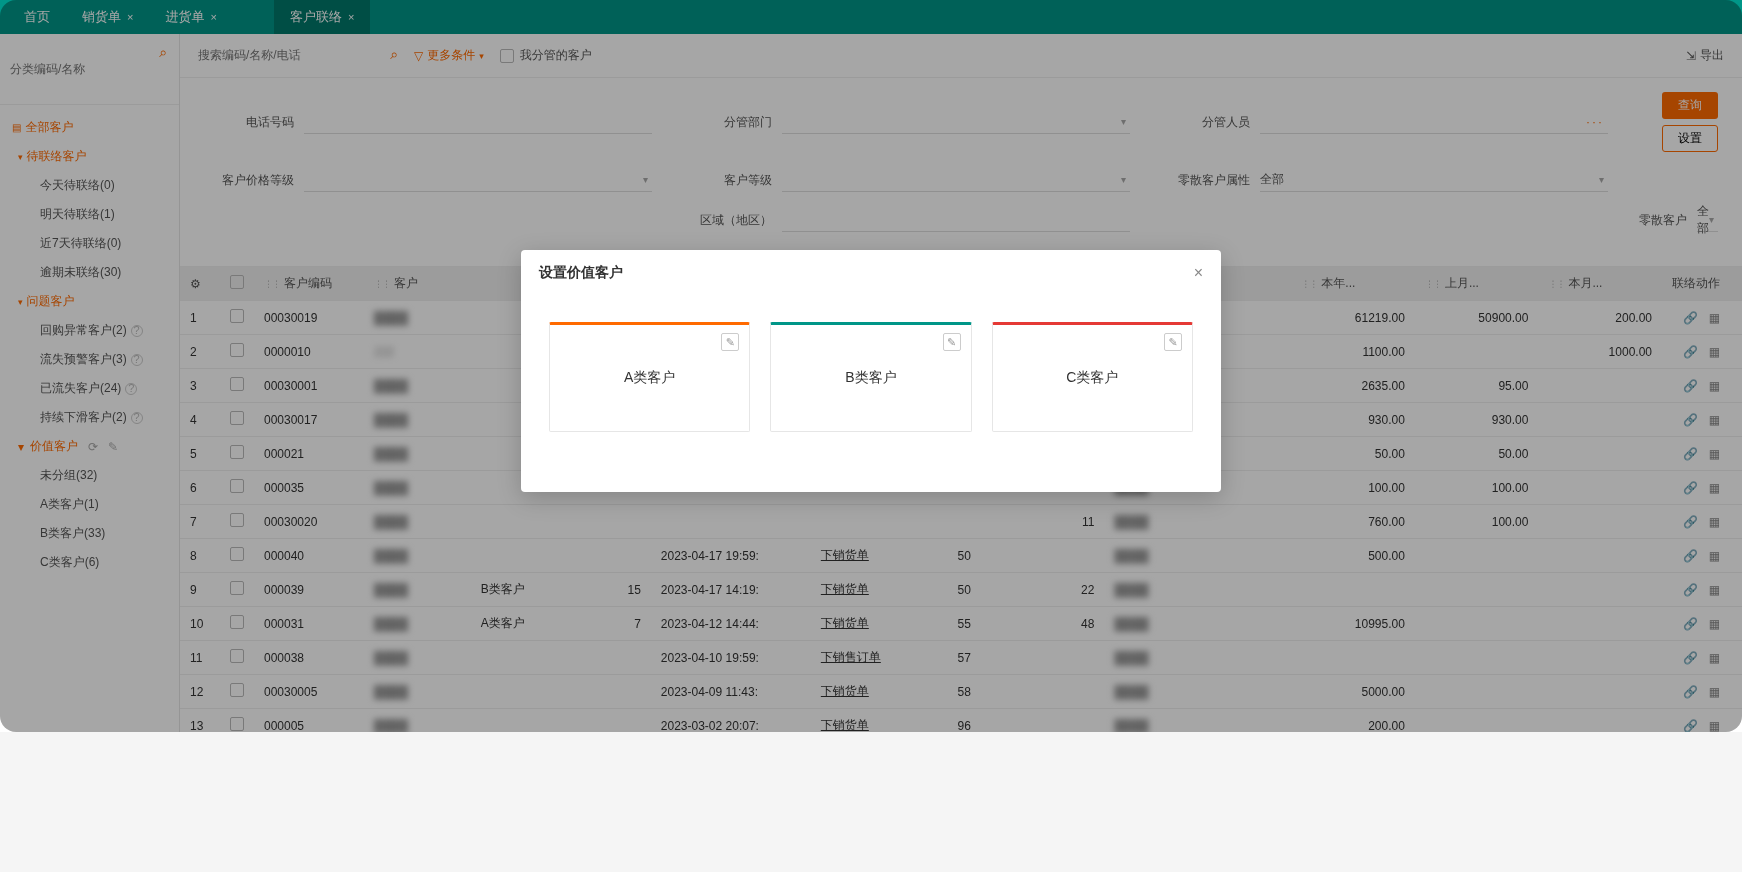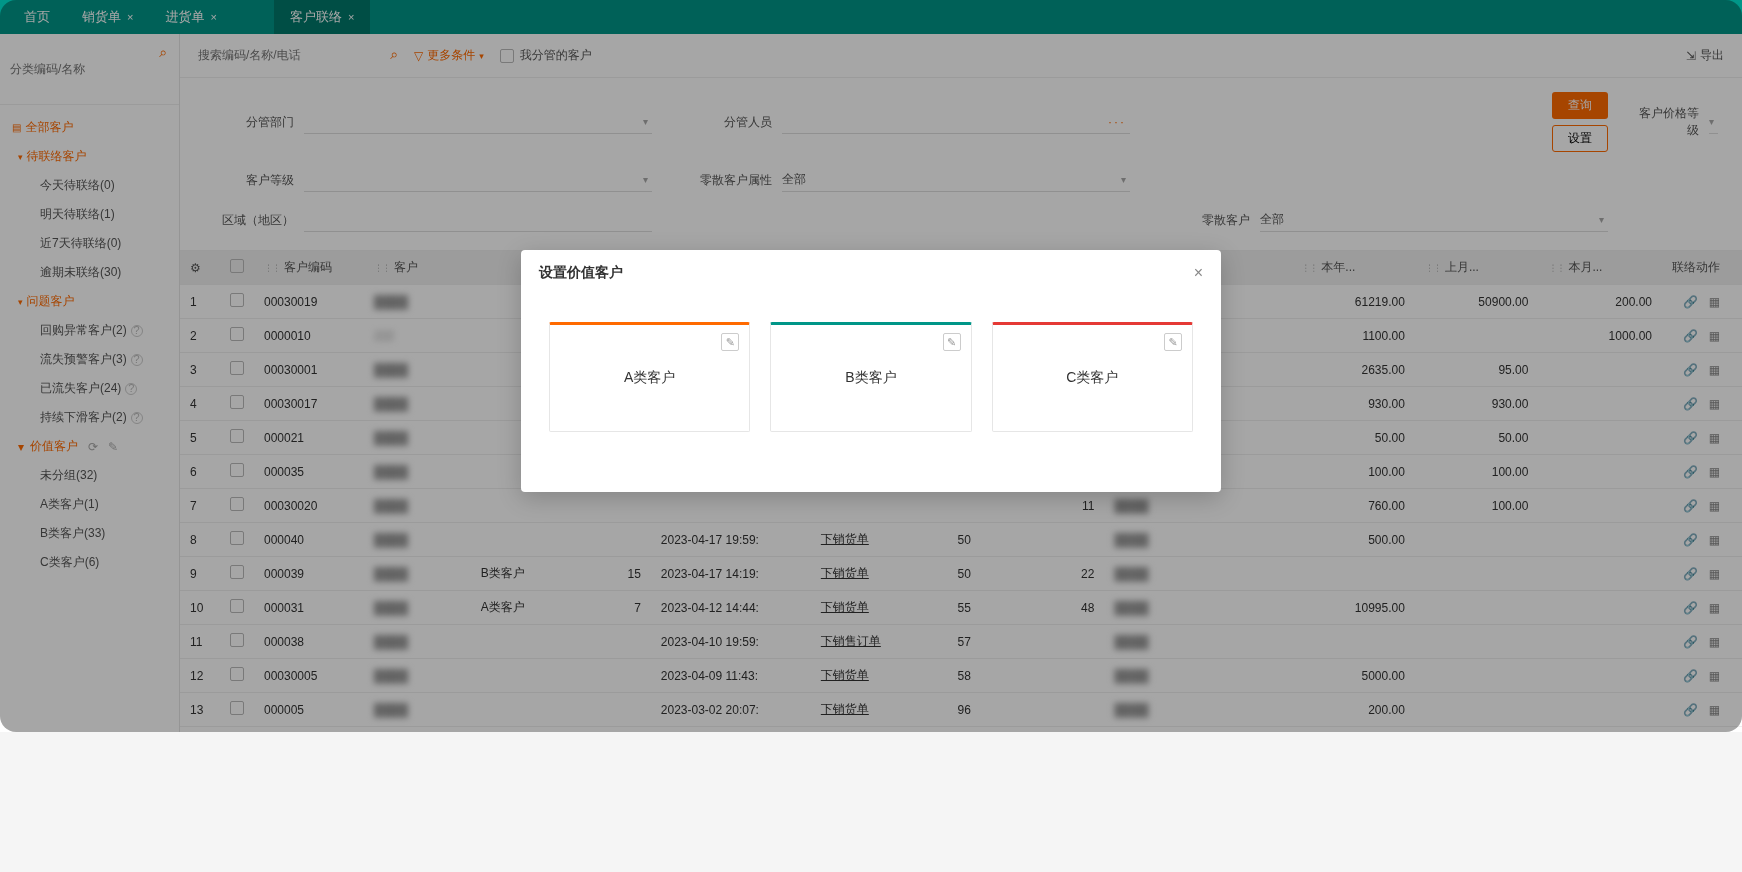--- a/index.html
+++ b/index.html
@@ -211,20 +211,24 @@
           <span>我分管的客户</span>
         </div>
         <div class="spacer"></div>
         <div class="export">
           <span>⇲</span>
           <span>导出</span>
         </div>
       </div>
 
       <div class="filter-form">
+        <div class="ff-row">
+            <label>电话号码</label>
+            <div class="ff-input"></div>
+          </div>
         <div class="ff-row">
             <label>分管部门</label>
             <div class="ff-input">
               <span class="caret">▾</span>
             </div>
           </div>
         <div class="ff-row">
             <label>分管人员</label>
             <div class="ff-input">
               <span class="ell">···</span>

